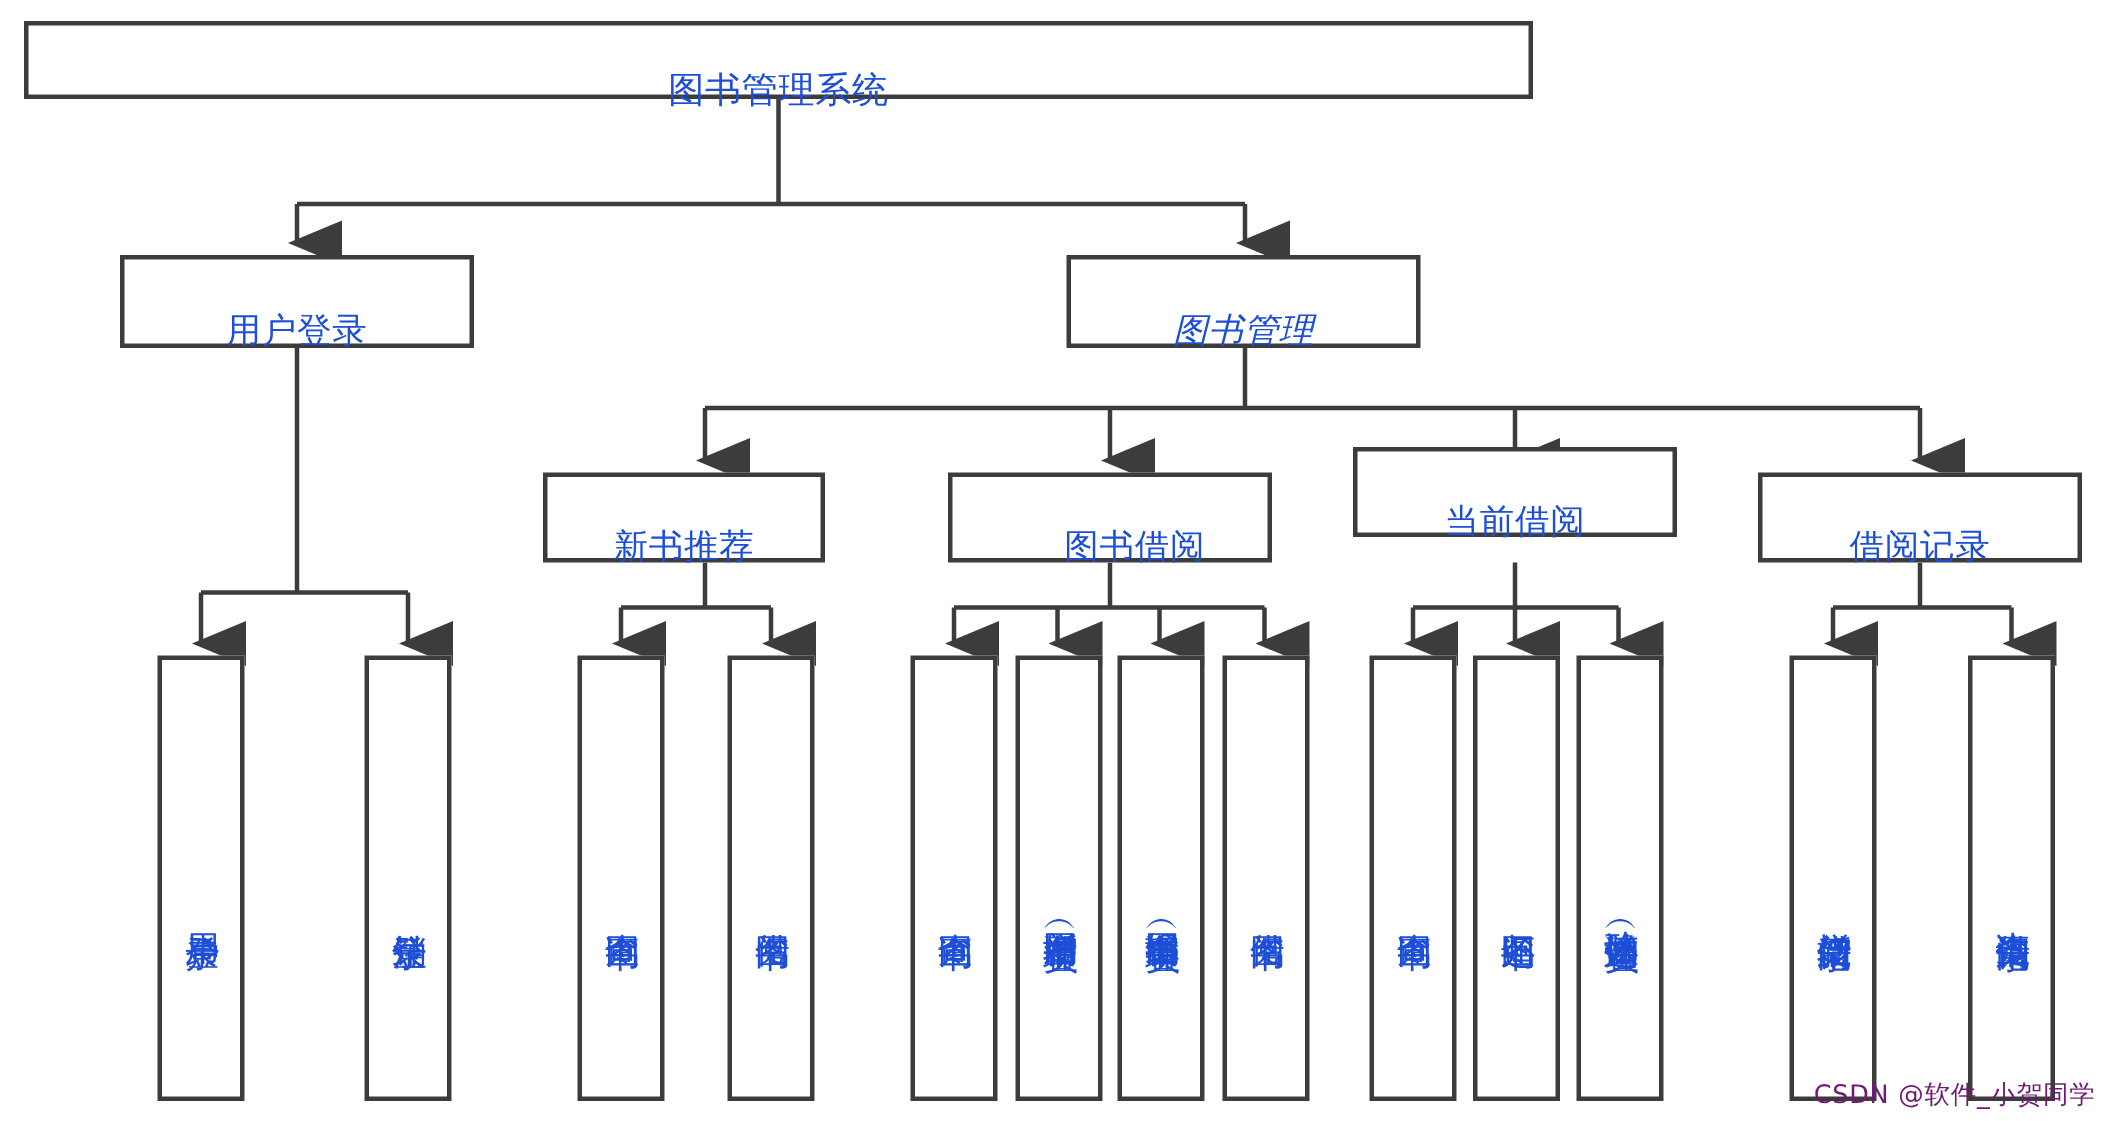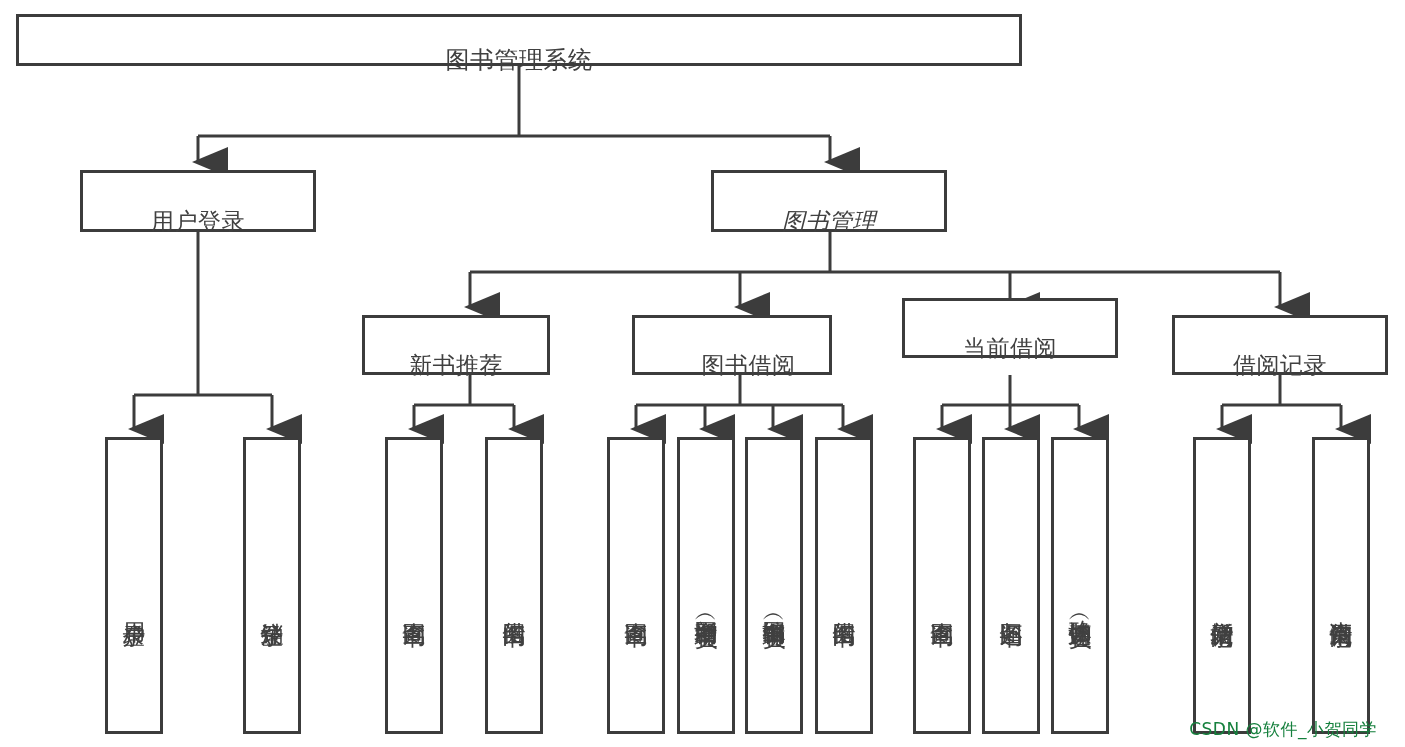--- a/index.html
+++ b/index.html
@@ -34,44 +34,44 @@
     display: flex;
     align-items: center;
     justify-content: center;
     color: #2b2b2b;
   }
   .node .label {
     font-size: 23px;
     line-height: 1.15;
     letter-spacing: 0.5px;
     white-space: nowrap;
-    color: #404040;
+    color: #1d4ed8;
     margin-top: 41px;
   }
   .node.root .label { font-size: 24px; }
   .node.leaf {
     align-items: center;
     justify-content: center;
     padding: 6px 0;
   }
   .node.leaf .label {
     writing-mode: vertical-rl;
     text-orientation: upright;
     font-size: 23px;
     line-height: 1.18;
     white-space: normal;
     letter-spacing: 1px;
     max-height: 100%;
   }
   #watermark {
     position: absolute;
-    right: 28px;
+    right: 8px;
     bottom: 6px;
     font-size: 17px;
-    color: #15803d;
+    color: #701a75;
     letter-spacing: 0.5px;
     white-space: nowrap;
     font-family: "DejaVu Sans", "Liberation Sans", sans-serif;
   }
 </style>
 </head>
 <body>
 
 <div id="canvas">
 
@@ -133,21 +133,21 @@
   <div class="node" style="left:80px; top:170px; width:236px; height:62px;">
     <span class="label">用户登录</span>
   </div>
   <div class="node" style="left:711px; top:170px; width:236px; height:62px;font-style:italic;">
     <span class="label">图书管理</span>
   </div>
 
   <div class="node" style="left:362px; top:315px; width:188px; height:60px;">
     <span class="label">新书推荐</span>
   </div>
-  <div class="node" style="left:632px; top:315px; width:200px; height:60px;padding-left:33px;">
+  <div class="node" style="left:632px; top:315px; width:216px; height:60px;padding-left:33px;">
     <span class="label">图书借阅</span>
   </div>
   <div class="node" style="left:902px; top:298px; width:216px; height:60px;">
     <span class="label">当前借阅</span>
   </div>
   <div class="node" style="left:1172px; top:315px; width:216px; height:60px;">
     <span class="label">借阅记录</span>
   </div>
 
   <div class="node leaf" style="left:105px; top:437px; width:58px; height:297px;">

